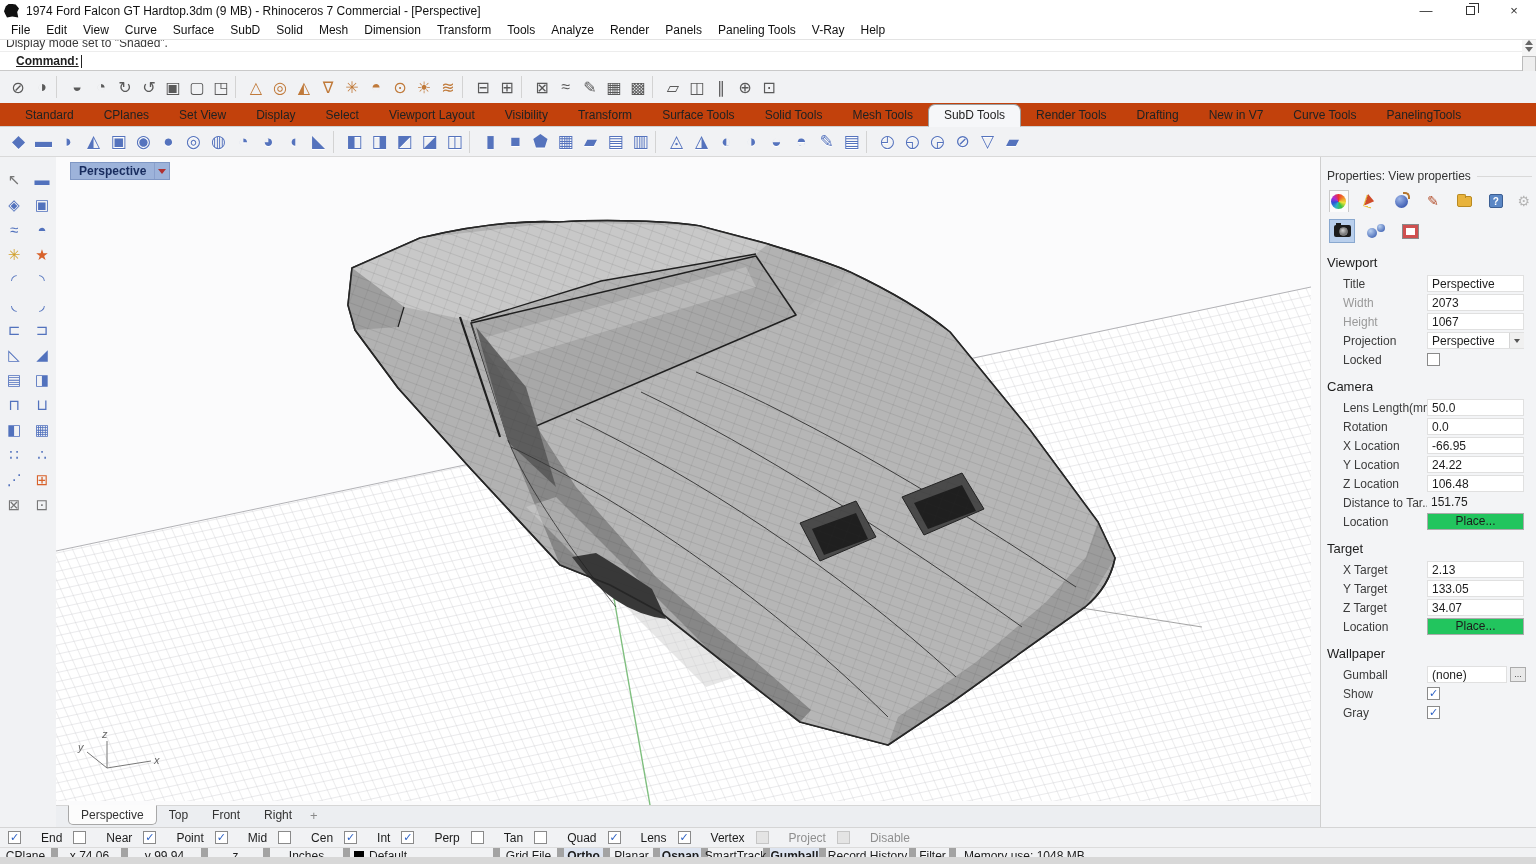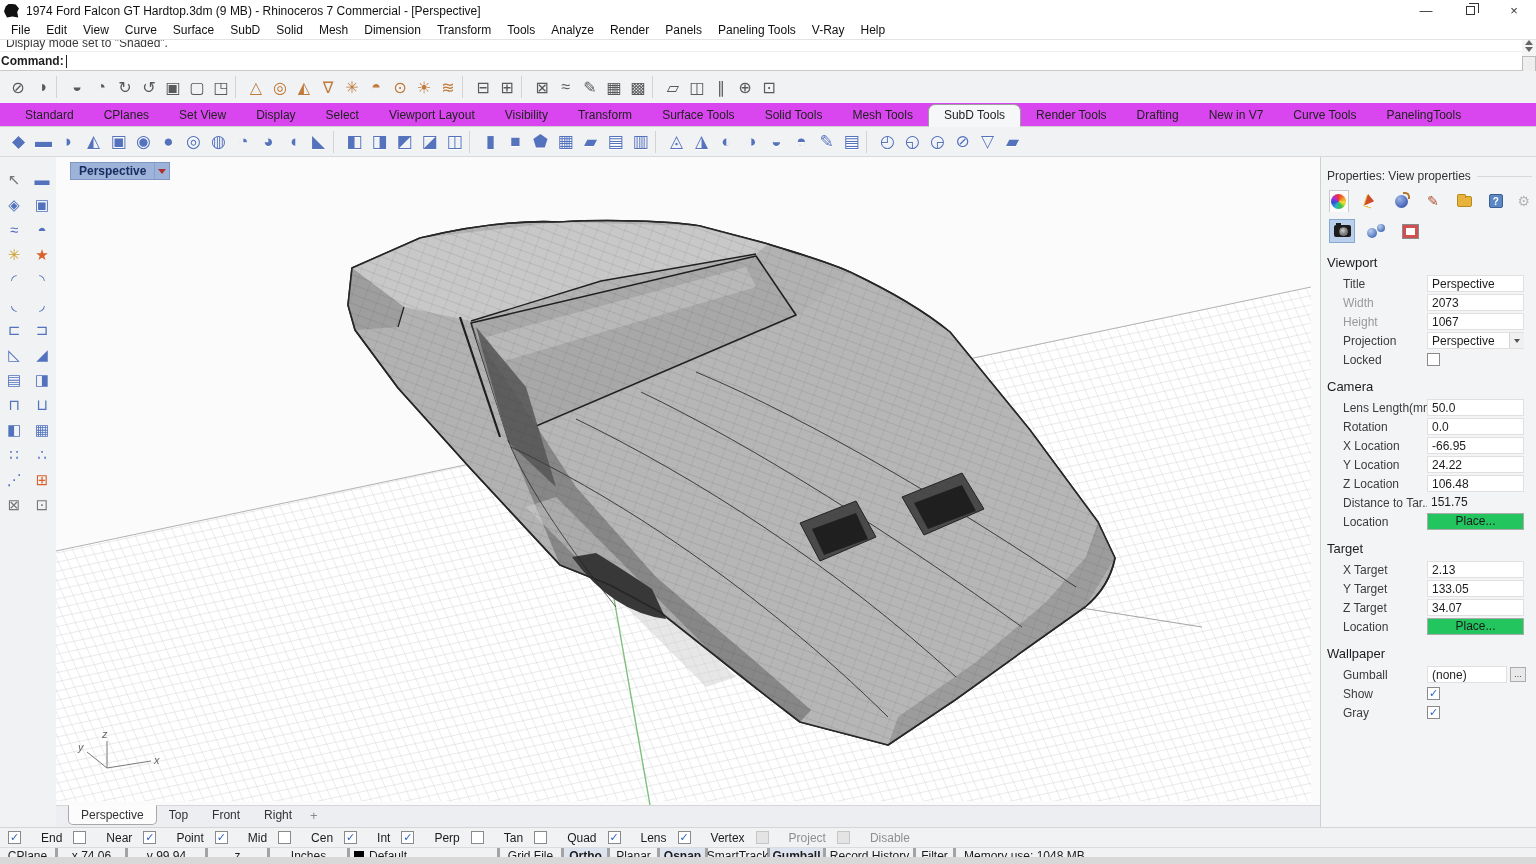--- a/index.html
+++ b/index.html
@@ -25,38 +25,38 @@
   .menubar { position:absolute; left:0; top:21px; width:1536px; height:19px; background:#ffffff;
              display:flex; align-items:center; padding-left:3px; border-bottom:1px solid #e3e3e3; }
   .mi { padding:0 8px; color:#111; }
 
   
   .cmdhist { position:absolute; left:0; top:40px; width:1522px; height:12px; background:#fff;
              overflow:hidden; border-bottom:1px solid #ededed; }
   .cmdhist span { position:relative; top:-4px; left:6px; color:#3a3a3a; }
   .cmdrow { position:absolute; left:0; top:52px; width:1522px; height:19px; background:#fff;
             border-bottom:1px solid #c9c9c9; display:flex; align-items:center; }
-  .cmdlabel { font-weight:bold; margin-left:1px; }
+  .cmdlabel { font-weight:bold; margin-left:16px;text-decoration:underline; }
   .caret { width:1px; height:13px; background:#222; margin-left:2px; }
   .cmd-spin { position:absolute; right:0; top:40px; width:14px; height:31px; background:#f5f5f5;
               display:flex; flex-direction:column; align-items:center; justify-content:center; gap:2px; }
   .tri-up { width:0; height:0; border-left:4px solid transparent; border-right:4px solid transparent;
             border-bottom:5px solid #666; }
   .tri-dn { width:0; height:0; border-left:4px solid transparent; border-right:4px solid transparent;
             border-top:5px solid #666; }
   .cmd-spin .btn { border:1px solid #bbb; background:#eee; padding:0 2px; margin-top:2px; }
 
   
   .toolbarA { position:absolute; left:0; top:71px; width:1536px; height:32px; background:#f1f2f4;
               display:flex; align-items:center; padding-left:6px; }
   .tbi { width:24px; height:24px; display:flex; align-items:center; justify-content:center;
          font-size:16px; color:#5a5a5a; }
   .tbi[data-c="o"] { color:#c07a3a; }
   .tbi[data-c="sep"], .sbi[data-c="sep"] { width:7px; height:22px; border-left:1px solid #d3d3d3; margin:0 2px; }
-  .tabsrow { position:absolute; left:0; top:103px; width:1536px; height:24px; background:#d946ef;
+  .tabsrow { position:absolute; left:0; top:103px; width:1536px; height:24px; background:#c2410c;
              display:flex; align-items:flex-end; padding-left:10px; border-bottom:1px solid #cfcfcf; }
   .tab { padding:3px 15px 4px 15px; color:#222; white-space:nowrap; }
   .tab[data-active="true"] { background:#f6f7f9; border:1px solid #9c9c9c; border-bottom:1px solid #f6f7f9;
              border-radius:7px 7px 0 0; margin-bottom:-1px; }
   .toolbarB { position:absolute; left:0; top:127px; width:1536px; height:30px; background:#f1f2f4;
               display:flex; align-items:center; padding-left:6px; border-bottom:1px solid #d9d9d9; }
   .sbi { width:25px; height:24px; display:flex; align-items:center; justify-content:center;
          font-size:17px; color:#5573bd; text-shadow:0 1px 0 #ffffff; }
 
   
@@ -154,21 +154,21 @@
   .os .cb { width:13px; height:13px; background:#fff; border:1px solid #8a8a8a; display:flex;
             align-items:center; justify-content:center; font-size:11px; color:#2a5fc4; }
   .os[data-state="on"] .cb::after { content:"✓"; font-weight:bold; }
   .os[data-state="dis"] .cb { background:#e4e4e4; border-color:#c6c6c6; }
   .os[data-state="dis"] .osl { color:#8f8f8f; }
   .osl { color:#1c1c1c; }
 
   
   .statusbar { position:absolute; left:0; top:847px; width:1536px; height:17px; background:#f1f2f4;
                border-top:1px solid #dcdcdc; display:flex; align-items:stretch; font-size:12px; }
-  .sc { display:flex; align-items:center; justify-content:center; border-right:3px solid #a3a3a3;
+  .sc { display:flex; align-items:center; justify-content:center; border-right:7px solid #a3a3a3;
         white-space:nowrap; padding:0 4px; color:#1c1c1c; }
   .sc[data-kind="active"] { font-weight:bold; background:#dde4f0; }
   .sc[data-kind="layer"]::before { content:""; width:10px; height:10px; background:#000; margin-right:5px; }
   .sc[data-kind="mem"] { justify-content:flex-start; border-right:none; flex:1; padding-left:8px; }
   .sc:nth-child(1){width:58px;} .sc:nth-child(2){width:70px;} .sc:nth-child(3){width:80px;}
   .sc:nth-child(4){width:62px;} .sc:nth-child(5){width:80px;} .sc:nth-child(6){width:150px; justify-content:flex-start;}
   .sc:nth-child(7){width:64px;} .sc:nth-child(8){width:46px;} .sc:nth-child(9){width:50px;}
   .sc:nth-child(10){width:48px;} .sc:nth-child(11){width:62px;} .sc:nth-child(12){width:56px;}
   .sc:nth-child(13){width:90px;} .sc:nth-child(14){width:40px;}
 </style>

